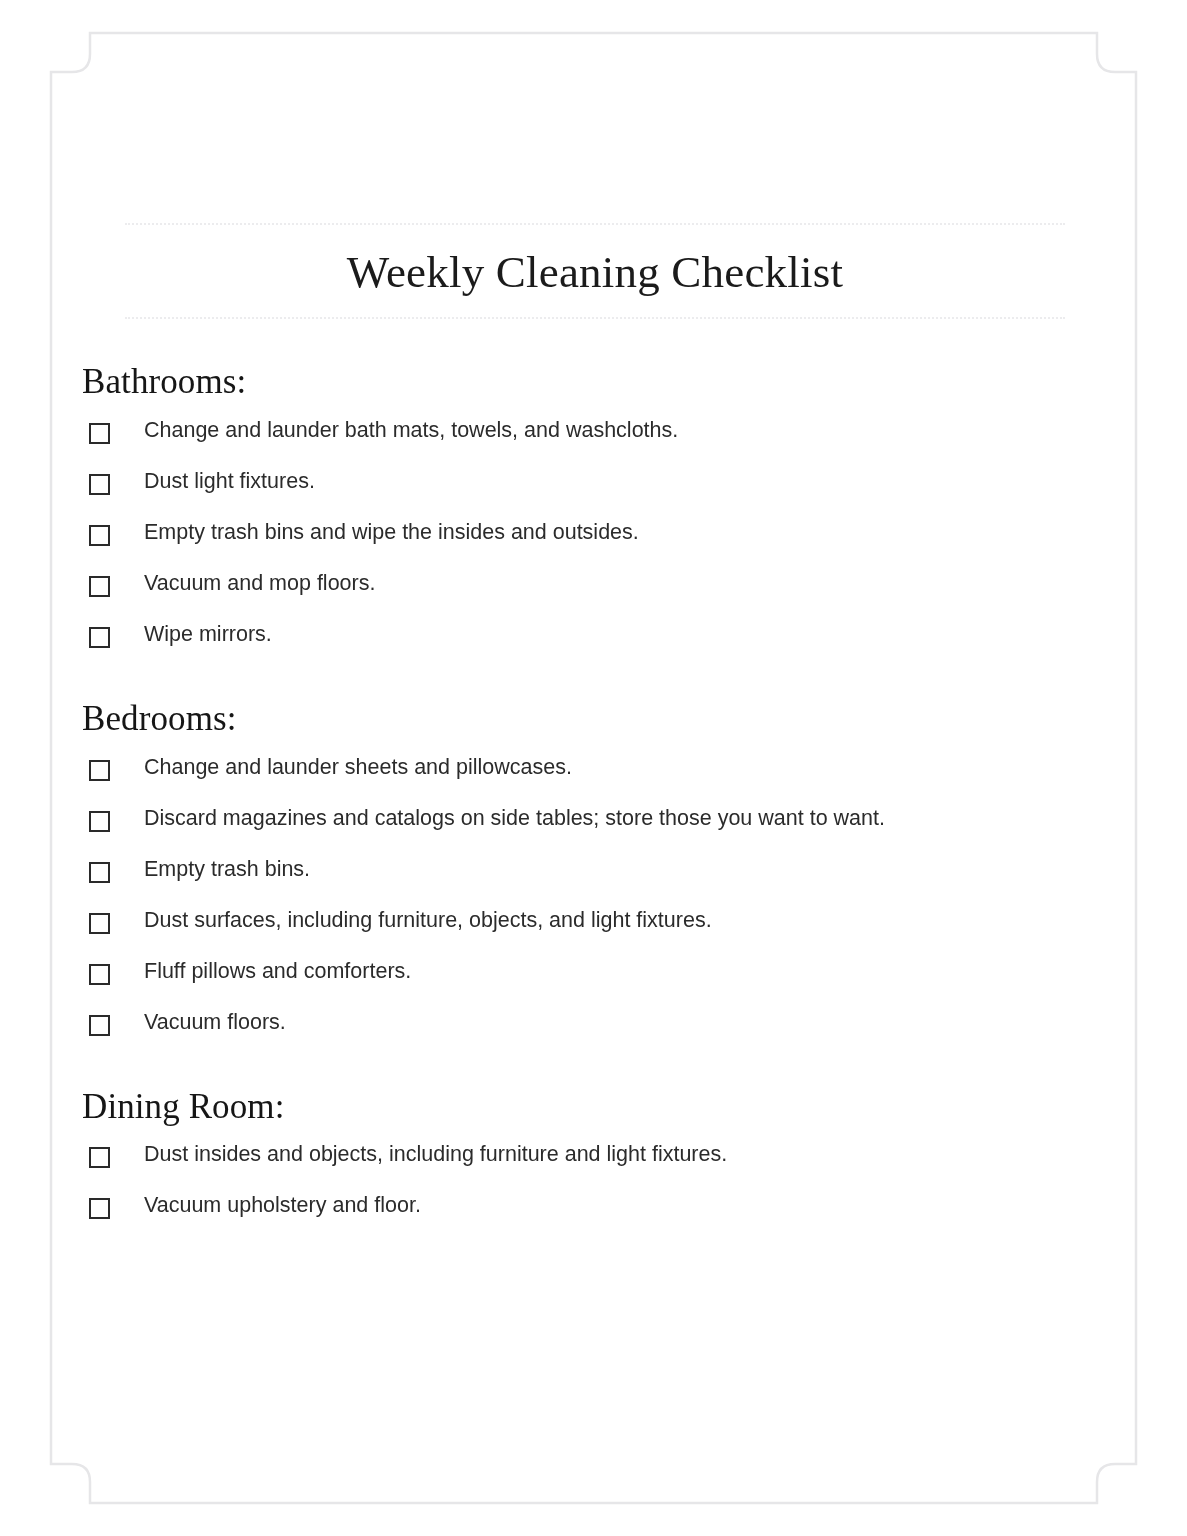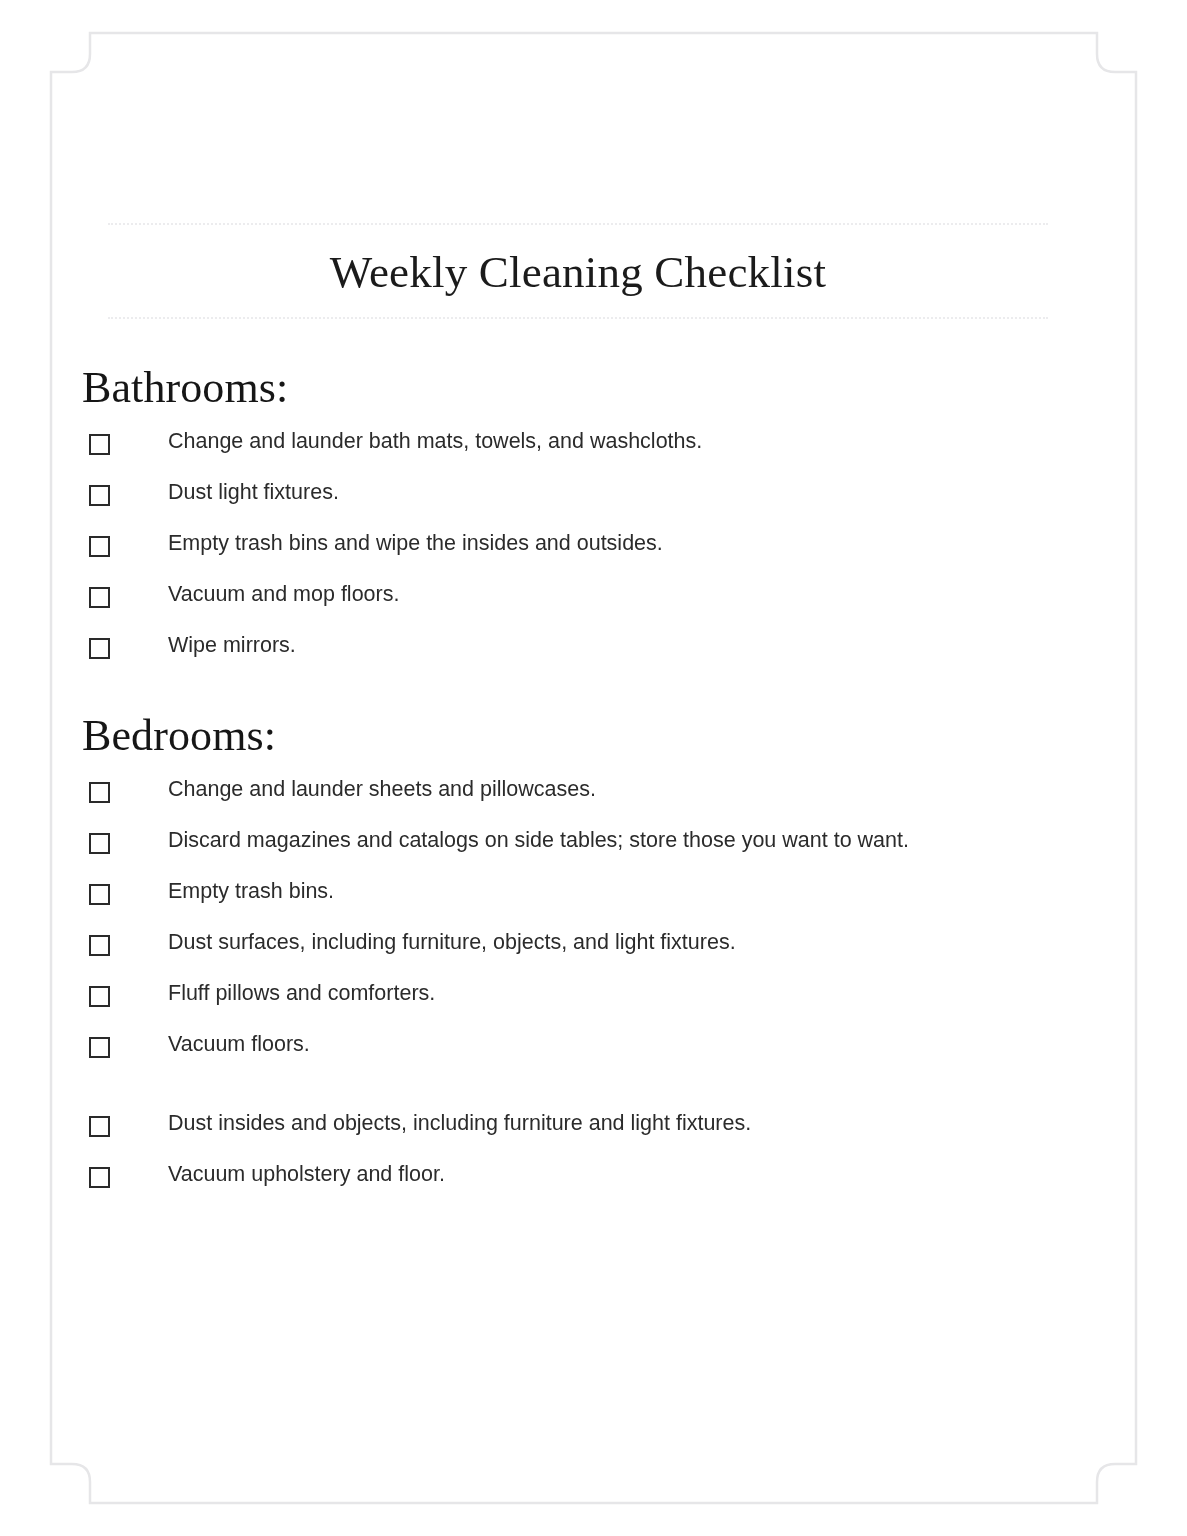--- a/index.html
+++ b/index.html
@@ -35,21 +35,21 @@
   .content {
     position: absolute;
     left: 0;
     top: 0;
     width: 1127px;
     height: 1476px;
   }
 
   .title-block {
     position: absolute;
-    left: 78px;
+    left: 95px;
     top: 193px;
     width: 940px;
   }
   .rule {
     height: 0;
     border-top: 2px dotted #ececee;
     width: 100%;
   }
   .doc-title {
     font-family: "Liberation Serif", serif;
@@ -72,21 +72,21 @@
   }
 
   .section {
     margin: 0 0 0 0;
   }
   .section + .section {
     margin-top: 28px;
   }
   .section-heading {
     font-family: "Liberation Serif", serif;
-    font-size: 44px;
+    font-size: 35px;
     font-weight: 400;
     color: #161616;
     margin: 0 0 10px 0;
     padding-left: 52px;
     line-height: 1.25;
     letter-spacing: 0.1px;
   }
 
   .checklist {
     list-style: none;
@@ -107,21 +107,21 @@
     background: #ffffff;
     margin-top: 9px;
     box-sizing: content-box;
   }
   .check-label {
     font-family: "Liberation Sans", sans-serif;
     font-size: 21.5px;
     font-weight: 400;
     color: #2b2b2b;
     line-height: 1.0;
-    margin-left: 58px;
+    margin-left: 34px;
     padding-top: 6px;
     white-space: nowrap;
   }
 </style>
 </head>
 <body>
 
 <div class="page-sheet">
 
   <svg class="sheet-svg" width="1127" height="1476" viewBox="0 0 1127 1476">
@@ -202,20 +202,21 @@
               <span class="checkbox"></span>
               <span class="check-label">Fluff pillows and comforters.</span>
             </li>
             <li class="check-item">
               <span class="checkbox"></span>
               <span class="check-label">Vacuum floors.</span>
             </li>
           </ul>
         </div>
         <div class="section">
+          <h2 class="section-heading">Dining Room:</h2>
           <ul class="checklist">
             <li class="check-item">
               <span class="checkbox"></span>
               <span class="check-label">Dust insides and objects, including furniture and light fixtures.</span>
             </li>
             <li class="check-item">
               <span class="checkbox"></span>
               <span class="check-label">Vacuum upholstery and floor.</span>
             </li>
           </ul>

